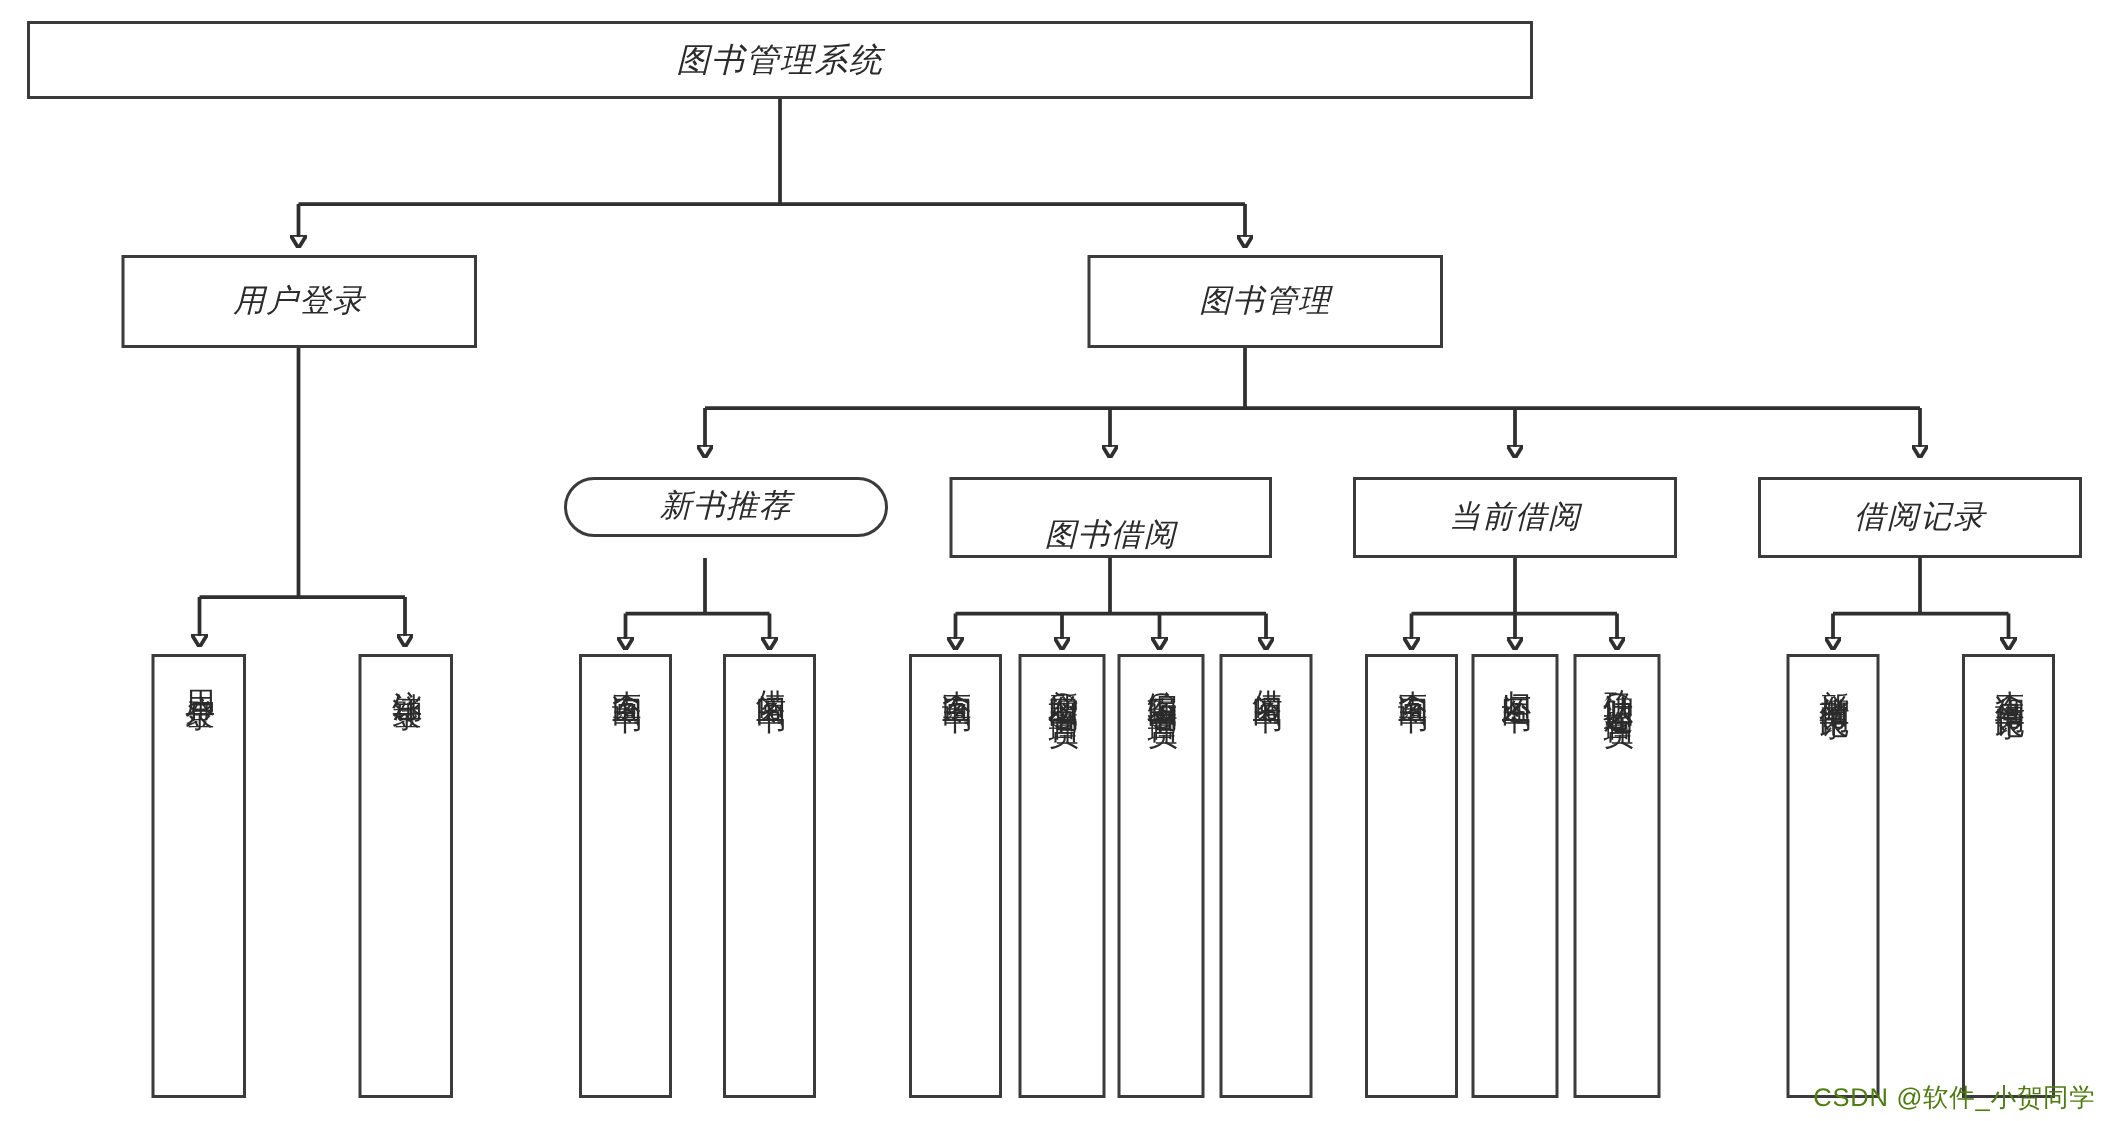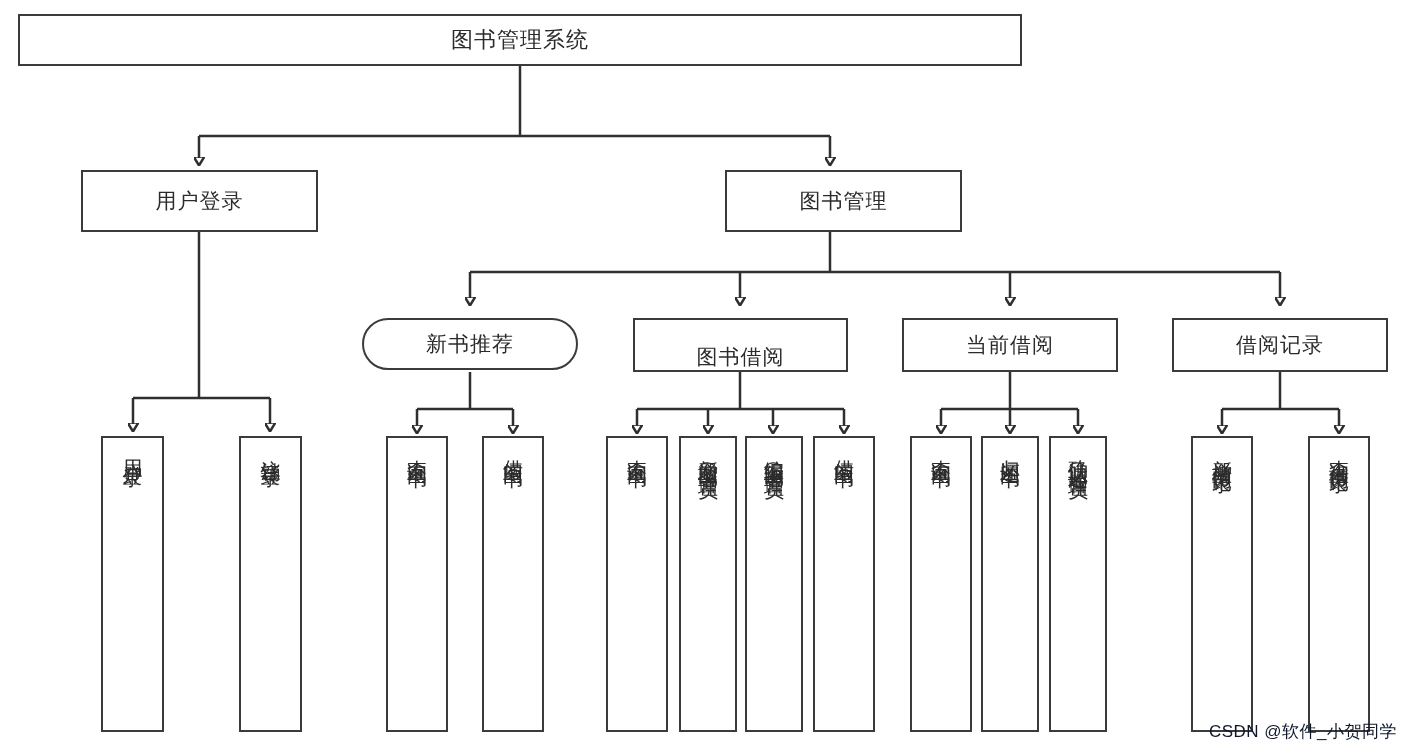--- a/index.html
+++ b/index.html
@@ -29,20 +29,21 @@
   }
   .node .label {
     display: block;
     text-align: center;
     line-height: 1.18;
     letter-spacing: 1px;
   }
   .node.horiz .label {
     writing-mode: horizontal-tb;
     font-size: 21px;
+    font-style: italic;
   }
   .node.vert {
     align-items: flex-start;
     justify-content: center;
     padding-top: 6px;
   }
   .node.vert .label {
     writing-mode: vertical-rl;
     text-orientation: upright;
     font-size: 20px;
@@ -65,21 +66,21 @@
   svg#wires line, svg#wires path {
     stroke: #2f2f2f;
     stroke-width: 2.5;
     fill: none;
   }
   .watermark {
     position: absolute;
     right: 8px;
     bottom: 4px;
     font-size: 17px;
-    color: #0f172a;
+    color: #4d7c0f;
     white-space: nowrap;
     letter-spacing: 0.5px;
   }
 </style>
 </head>
 <body>
 
 <div id="canvas">
 
   <svg id="wires" viewBox="0 0 1405 747">
@@ -134,21 +135,21 @@
     <span class="label">图书管理系统</span>
   </div>
 
   <div class="node horiz lvl2" style="left:81px; top:170px; width:237px; height:62px;">
     <span class="label">用户登录</span>
   </div>
   <div class="node horiz lvl2" style="left:725px; top:170px; width:237px; height:62px;">
     <span class="label">图书管理</span>
   </div>
 
-  <div class="node horiz lvl3" style="left:362px; top:318px; width:216px; height:52px;border-radius:27px;">
+  <div class="node horiz lvl3" style="left:376px; top:318px; width:216px; height:40px;border-radius:27px;">
     <span class="label">新书推荐</span>
   </div>
   <div class="node horiz lvl3" style="left:633px; top:318px; width:215px; height:54px;align-items:flex-end;">
     <span class="label">图书借阅</span>
   </div>
   <div class="node horiz lvl3" style="left:902px; top:318px; width:216px; height:54px;">
     <span class="label">当前借阅</span>
   </div>
   <div class="node horiz lvl3" style="left:1172px; top:318px; width:216px; height:54px;">
     <span class="label">借阅记录</span>

